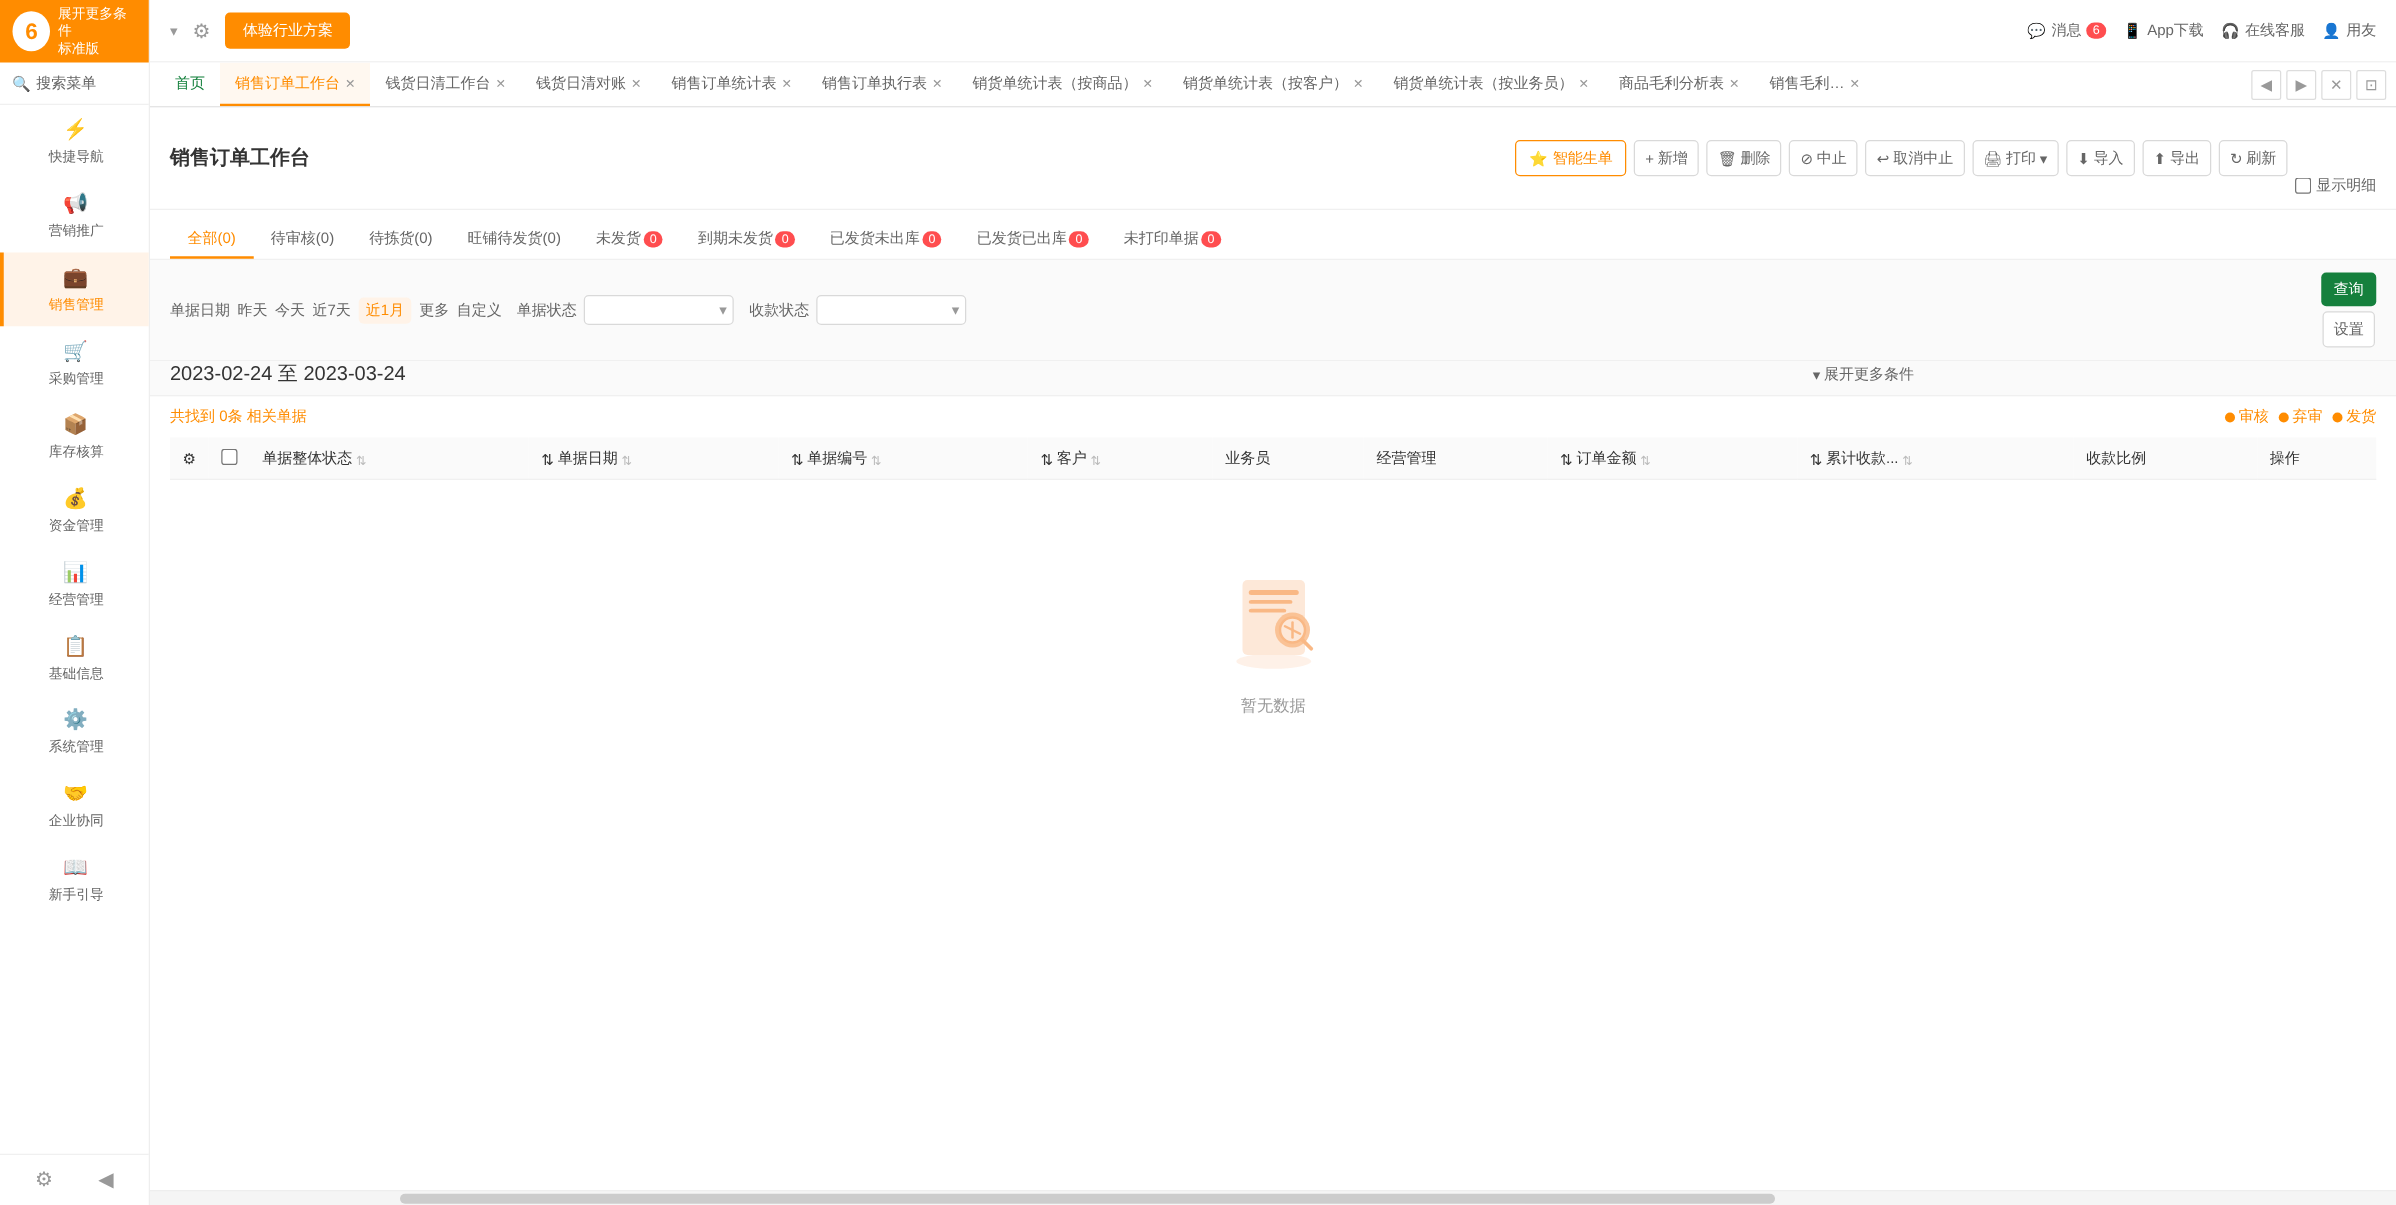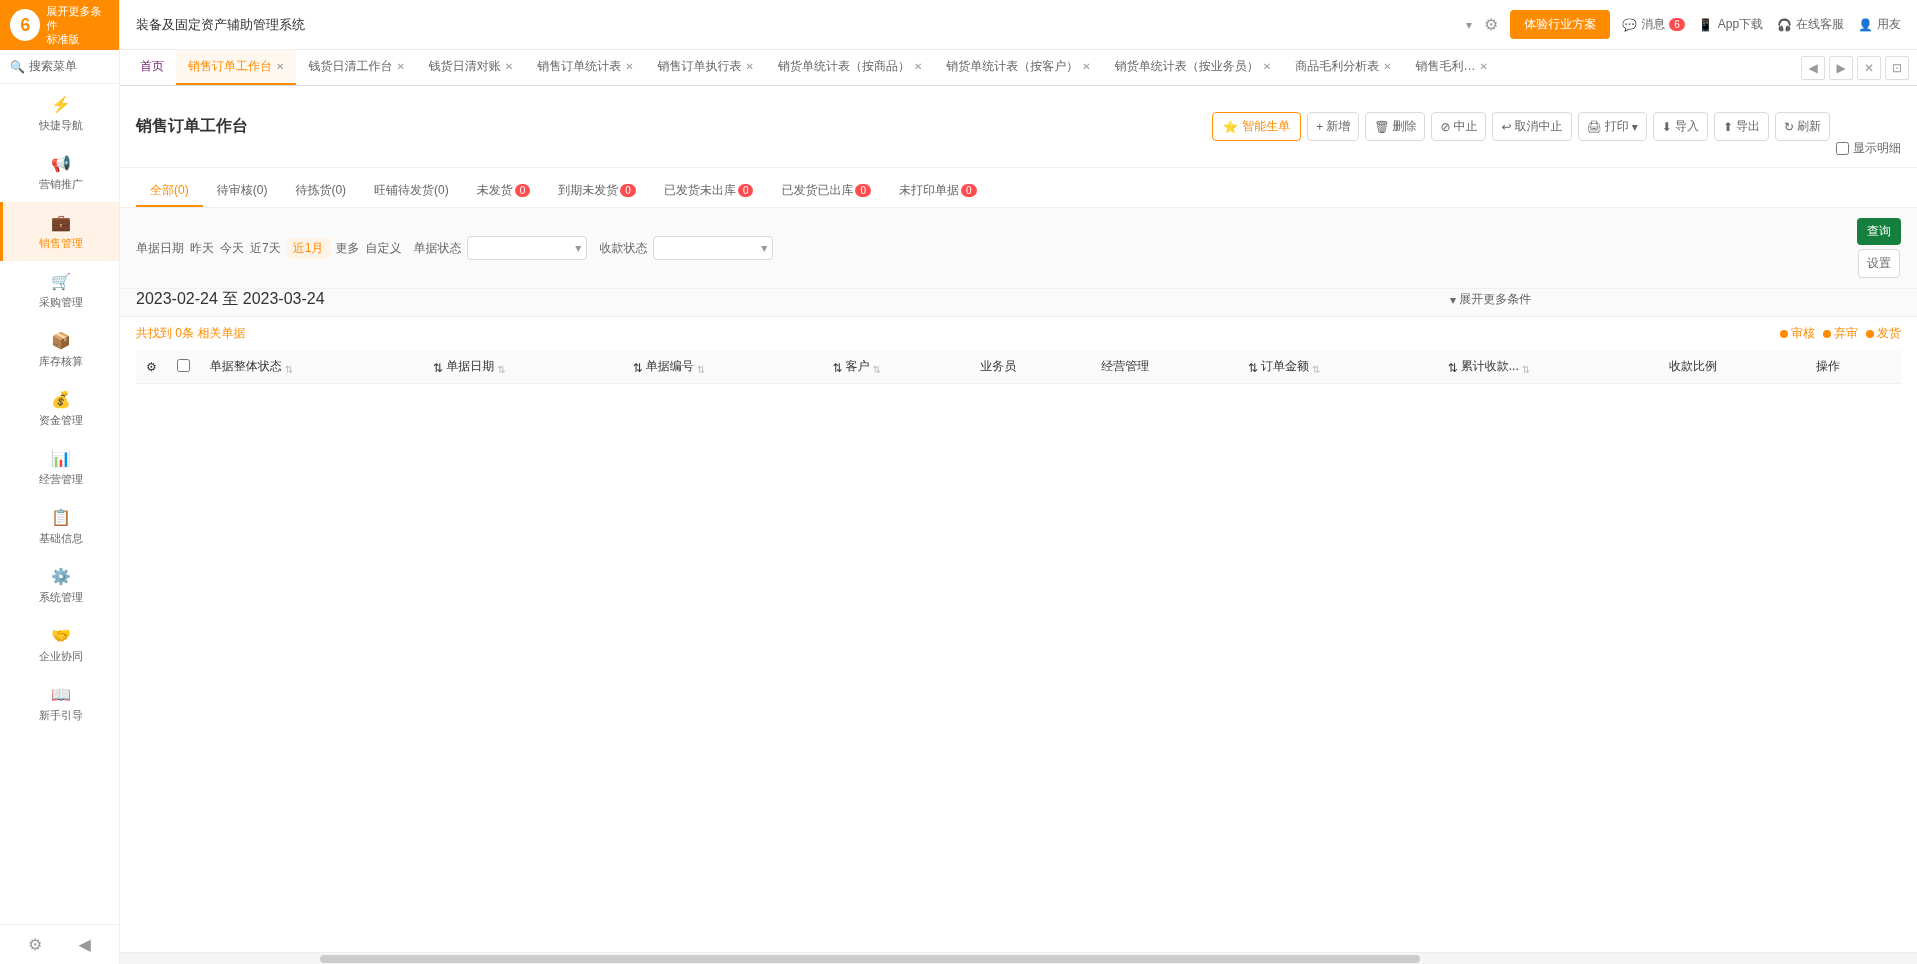--- a/index.html
+++ b/index.html
@@ -31,21 +31,21 @@
     .system-title { font-size: 13px; color: #333; flex: 1; }
     .btn-industry { background: #ff8c00; color: #fff; border: none; padding: 6px 14px; border-radius: 4px; cursor: pointer; font-size: 12px; }
     .header-icon-btn { display: flex; align-items: center; gap: 4px; color: #666; cursor: pointer; font-size: 12px; }
     .badge { background: #ff4d4f; color: #fff; border-radius: 10px; padding: 1px 5px; font-size: 10px; }
     
     
     .tab-bar { background: #fff; display: flex; align-items: center; border-bottom: 1px solid #ddd; padding: 0 8px; height: 36px; overflow: hidden; }
     .tab-item { padding: 8px 12px; font-size: 12px; color: #666; cursor: pointer; white-space: nowrap; display: flex; align-items: center; gap: 4px; border-bottom: 2px solid transparent; height: 100%; }
     .tab-item.active { color: #ff8c00; border-bottom-color: #ff8c00; background: #fff8f0; }
     .tab-item .tab-close { color: #999; font-size: 10px; }
-    .tab-item:first-child { color: #701a75; }
+    .tab-item:first-child { color: #15803d; }
     .tab-bar-actions { margin-left: auto; display: flex; align-items: center; gap: 4px; }
     .tab-arrow { width: 24px; height: 24px; display: flex; align-items: center; justify-content: center; cursor: pointer; color: #999; border: 1px solid #ddd; border-radius: 2px; }
     
     
     .page-content { flex: 1; display: flex; flex-direction: column; overflow: hidden; background: #fff; margin: 0; }
     
     
     .page-toolbar { padding: 10px 16px; display: flex; align-items: center; justify-content: space-between; border-bottom: 1px solid #f0f0f0; }
     .page-title { font-size: 16px; font-weight: bold; color: #333; }
     .toolbar-buttons { display: flex; align-items: center; gap: 6px; }
@@ -173,21 +173,20 @@
 
     <div class="sidebar-bottom">
       <span style="cursor:pointer;color:#999;font-size:16px;">⚙</span>
       <span style="cursor:pointer;color:#999;font-size:16px;">◀</span>
     </div>
   </div>
 
   <div class="main">
 
     <div class="top-header">
-      <span class="system-title">装备及固定资产辅助管理系统</span>
       <span style="color:#999;cursor:pointer;">▾</span>
       <span style="color:#999;cursor:pointer;font-size:16px;">⚙</span>
       <button class="btn-industry">体验行业方案</button>
       <div style="margin-left:auto; display:flex; align-items:center; gap:14px;">
         <div class="header-icon-btn">
           <span>💬</span>
           <span>消息</span>
           <span class="badge">6</span>
         </div>
         <div class="header-icon-btn">
@@ -467,20 +466,37 @@
               </th>
               <th>
                 <span>操作</span>
               </th>
             </tr>
           </thead>
           <tbody>
           </tbody>
         </table>
 
+        <div class="empty-state">
+          <div style="width:100px;height:100px;position:relative;margin-bottom:12px;">
+            <svg width="100" height="100" viewBox="0 0 100 100" xmlns="http://www.w3.org/2000/svg">
+              <ellipse cx="50" cy="85" rx="30" ry="6" fill="#fde8d8" opacity="0.6"></ellipse>
+              <rect x="25" y="20" width="50" height="60" rx="4" fill="#fde8d8"></rect>
+              <rect x="30" y="28" width="40" height="4" rx="2" fill="#f9b885"></rect>
+              <rect x="30" y="36" width="35" height="3" rx="2" fill="#f9b885"></rect>
+              <rect x="30" y="43" width="30" height="3" rx="2" fill="#f9b885"></rect>
+              <circle cx="65" cy="60" r="14" fill="#f9b885" opacity="0.8"></circle>
+              <circle cx="65" cy="60" r="10" fill="#fde8d8" stroke="#f9b885" stroke-width="2"></circle>
+              <line x1="73" y1="68" x2="80" y2="75" stroke="#f9b885" stroke-width="3" stroke-linecap="round"></line>
+              <line x1="59" y1="57" x2="71" y2="63" stroke="#f9b885" stroke-width="2" stroke-linecap="round"></line>
+              <line x1="65" y1="54" x2="65" y2="66" stroke="#f9b885" stroke-width="2" stroke-linecap="round"></line>
+            </svg>
+          </div>
+          <span class="empty-text">暂无数据</span>
+        </div>
       </div>
 
       <div class="scrollbar-area">
         <div class="scrollbar-thumb"></div>
       </div>
 
     </div>
   </div>
 </div>
 

